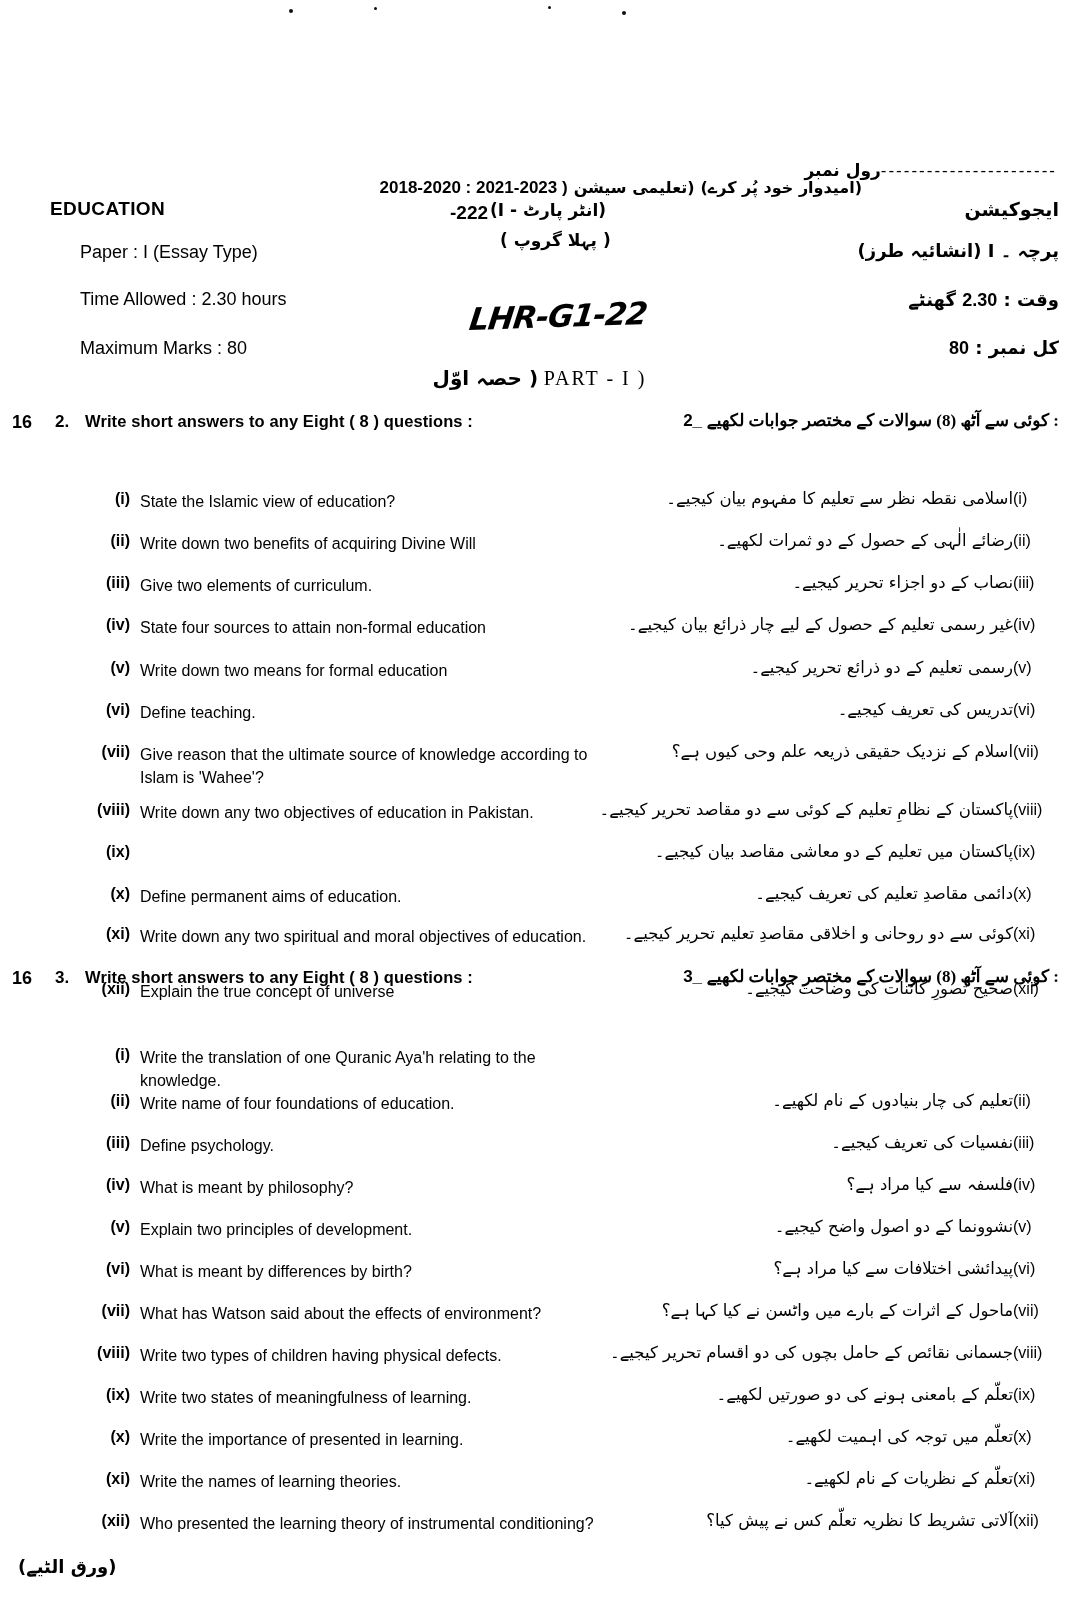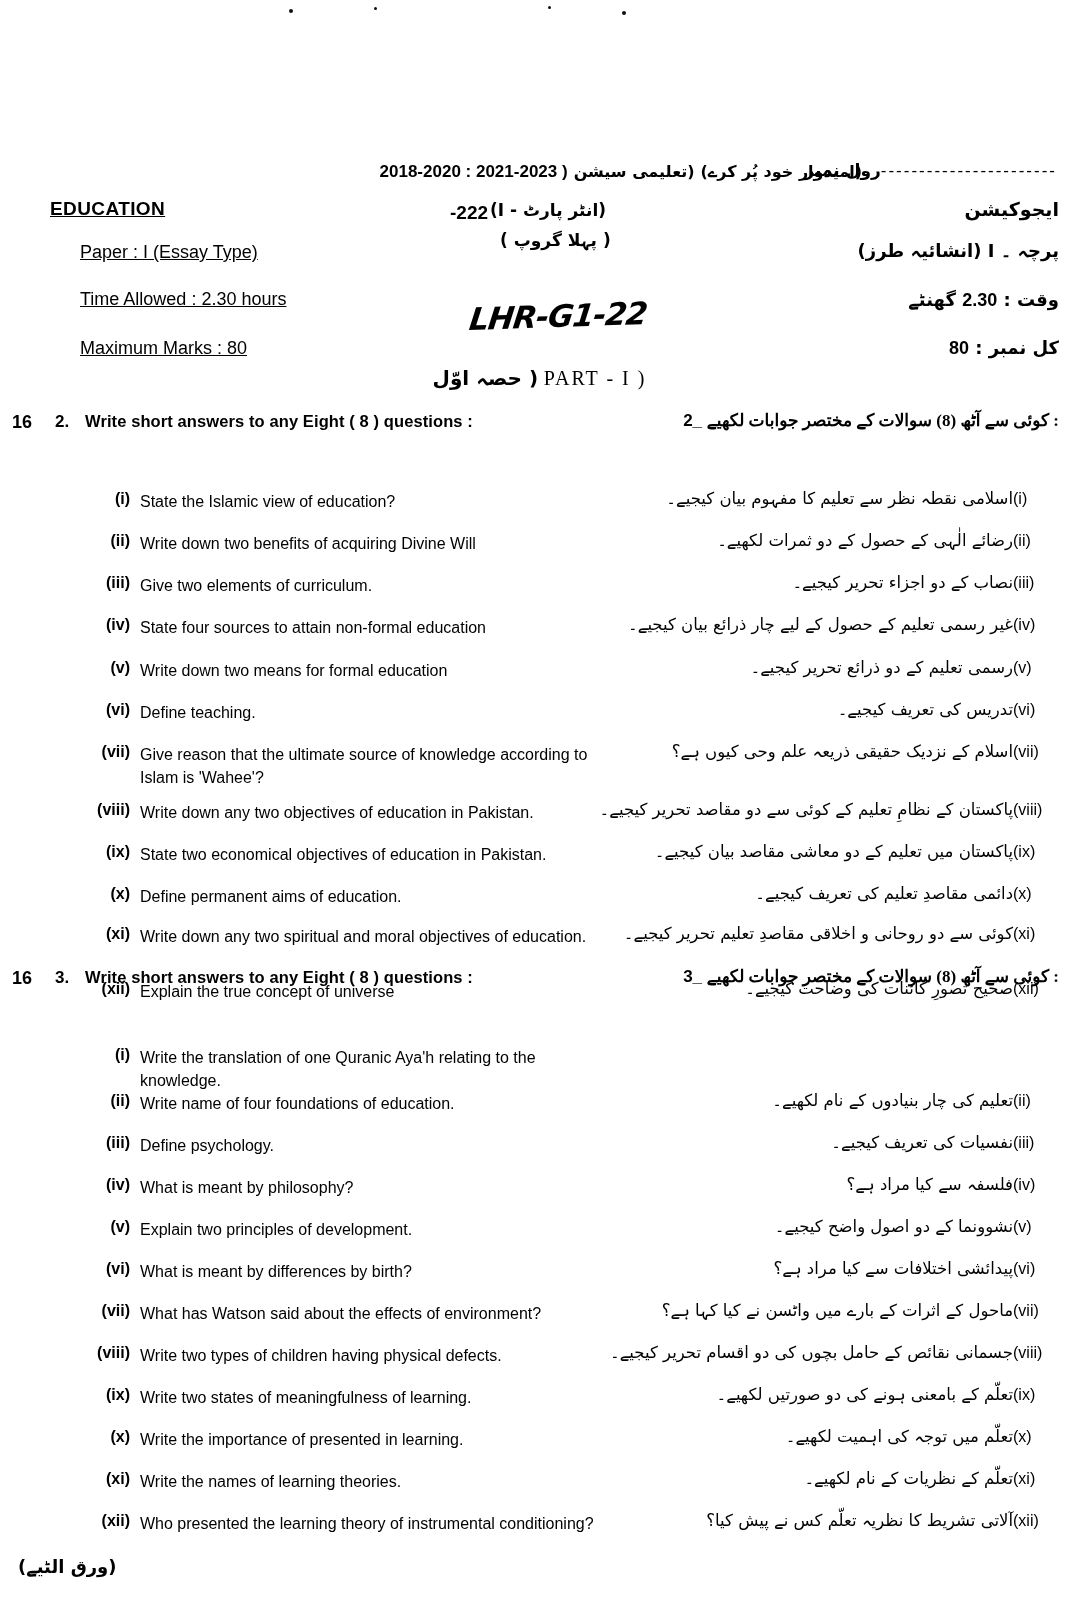--- a/index.html
+++ b/index.html
@@ -73,28 +73,28 @@
     display: flex;
     align-items: baseline;
     gap: 6px;
     direction: rtl;
   }
   .session-years {
     font-family: "Liberation Sans", sans-serif;
     font-weight: 700;
     font-size: 17px;
     direction: ltr;
+    margin-top: 16px;
   }
 
   .hdr-left {
     position: absolute;
     left: 50px;
     top: 48px;
     width: 380px;
-    text-decoration: underline;
   }
   .subject {
     font-size: 19px;
     font-weight: 700;
     letter-spacing: 0.4px;
   }
   .paper-line {
     font-size: 18px;
     margin-top: 22px;
     margin-left: 30px;
@@ -386,21 +386,20 @@
           <span class="it-en">Give reason that the ultimate source of knowledge according to Islam is 'Wahee'?</span>
           <span class="it-ur"><span class="it-ur-txt">اسلام کے نزدیک حقیقی ذریعہ علم وحی کیوں ہے؟</span><span class="it-ur-rom">(vii)</span></span>
         </div>
         <div class="item" style="position: absolute; left: 0px; right: 0px; top: 353px;">
           <span class="it-rom">(viii)</span>
           <span class="it-en">Write down any two objectives of education in Pakistan.</span>
           <span class="it-ur"><span class="it-ur-txt">پاکستان کے نظامِ تعلیم کے کوئی سے دو مقاصد تحریر کیجیے۔</span><span class="it-ur-rom">(viii)</span></span>
         </div>
         <div class="item" style="position: absolute; left: 0px; right: 0px; top: 395px;">
           <span class="it-rom">(ix)</span>
-          <span class="it-en">State two economical objectives of education in Pakistan.</span>
           <span class="it-ur"><span class="it-ur-txt">پاکستان میں تعلیم کے دو معاشی مقاصد بیان کیجیے۔</span><span class="it-ur-rom">(ix)</span></span>
         </div>
         <div class="item" style="position: absolute; left: 0px; right: 0px; top: 437px;">
           <span class="it-rom">(x)</span>
           <span class="it-en">Define permanent aims of education.</span>
           <span class="it-ur"><span class="it-ur-txt">دائمی مقاصدِ تعلیم کی تعریف کیجیے۔</span><span class="it-ur-rom">(x)</span></span>
         </div>
         <div class="item" style="position: absolute; left: 0px; right: 0px; top: 477px;">
           <span class="it-rom">(xi)</span>
           <span class="it-en">Write down any two spiritual and moral objectives of education.</span>

